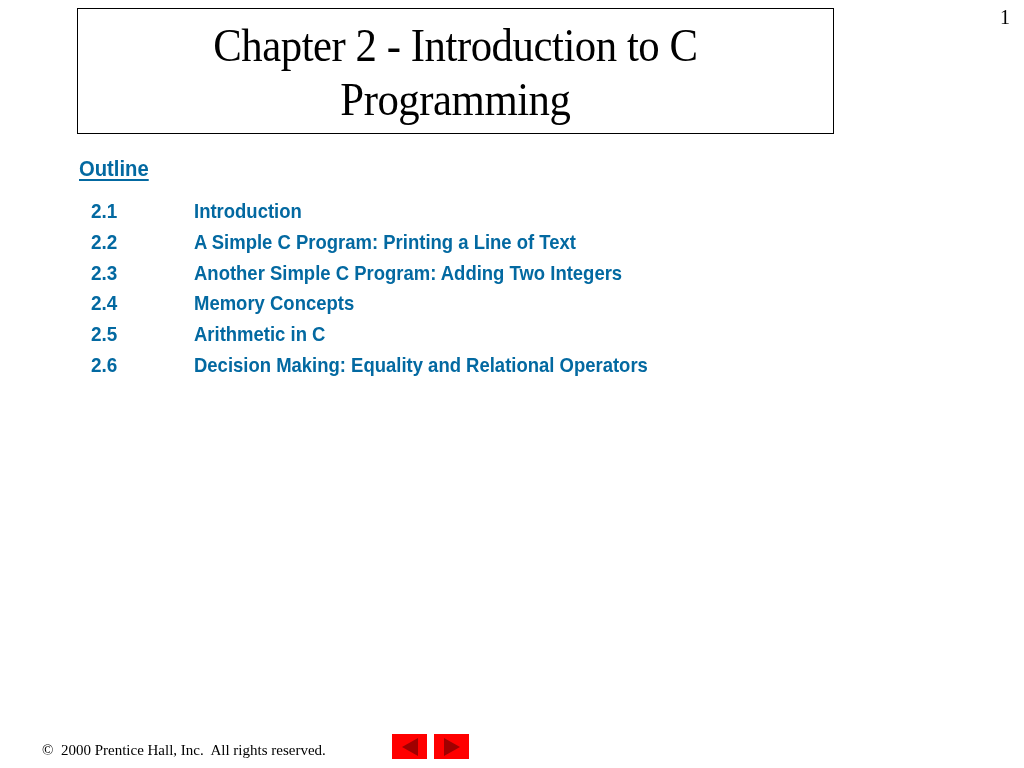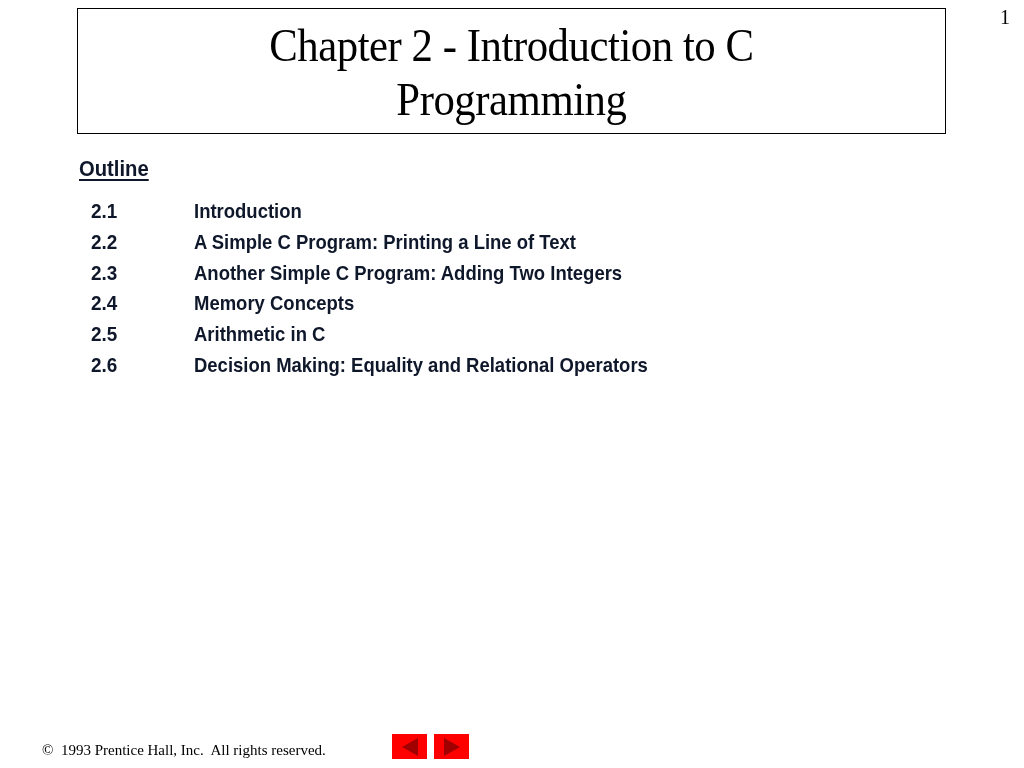--- a/index.html
+++ b/index.html
@@ -10,21 +10,21 @@
     body {
       width: 1024px;
       height: 768px;
       position: relative;
       overflow: hidden;
     }
     .title-box {
       position: absolute;
       left: 77px;
       top: 8px;
-      width: 869px;
+      width: 757px;
       height: 126px;
       border: 1.5px solid #000000;
       box-sizing: border-box;
       display: flex;
       align-items: center;
       justify-content: center;
       text-align: center;
     }
     .title-text {
       font-family: "Liberation Serif", serif;
@@ -42,21 +42,21 @@
       font-family: "Liberation Serif", serif;
       font-size: 20px;
       color: #000000;
     }
     .outline {
       position: absolute;
       left: 79px;
       top: 154px;
       font-family: "Liberation Sans", sans-serif;
       font-weight: bold;
-      color: #0f172a;
+      color: #0369a1;
     }
     .outline-heading {
       font-size: 22px;
       line-height: 30px;
       text-decoration: underline;
       text-underline-offset: 3px;
       text-decoration-thickness: 2px;
       transform-origin: left center;
       transform: scaleX(0.92);
       display: inline-block;
@@ -159,20 +159,20 @@
       <span class="item-number">2.5</span>
       <span class="item-title">Arithmetic in C</span>
     </li>
     <li class="outline-item">
       <span class="item-number">2.6</span>
       <span class="item-title">Decision Making: Equality and Relational Operators</span>
     </li>
   </ul>
 </div>
 
-<div class="footer">©  1993 Prentice Hall, Inc.  All rights reserved.</div>
+<div class="footer">©  2000 Prentice Hall, Inc.  All rights reserved.</div>
 
 <div class="nav-btn nav-prev">
   <span class="tri-left"></span>
 </div>
 <div class="nav-btn nav-next">
   <span class="tri-right"></span>
 </div>
 
 </body></html>

